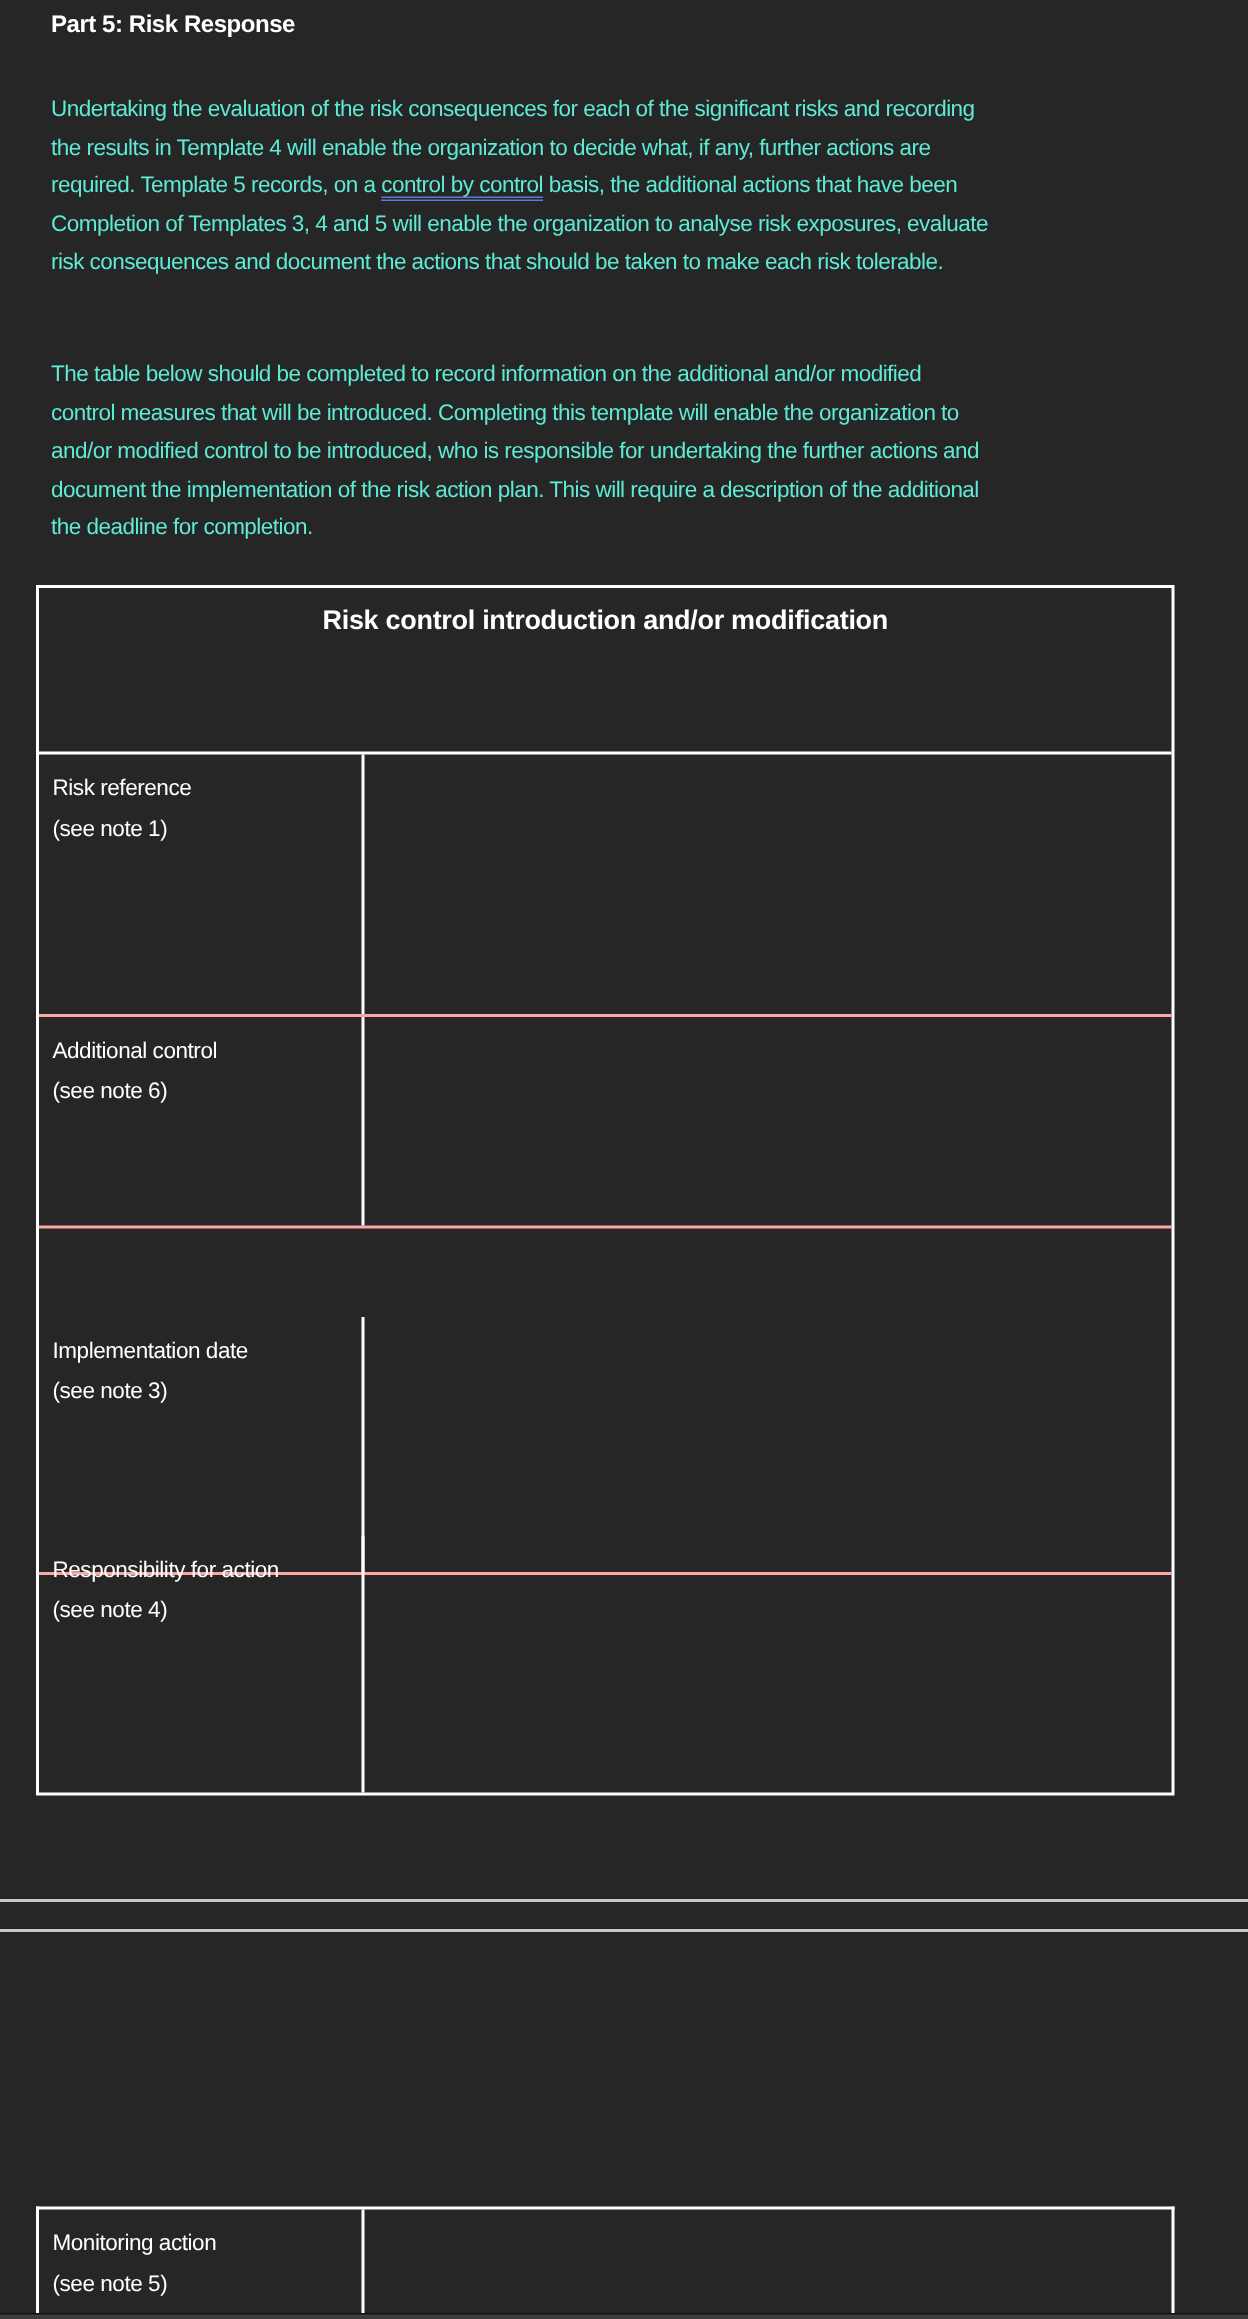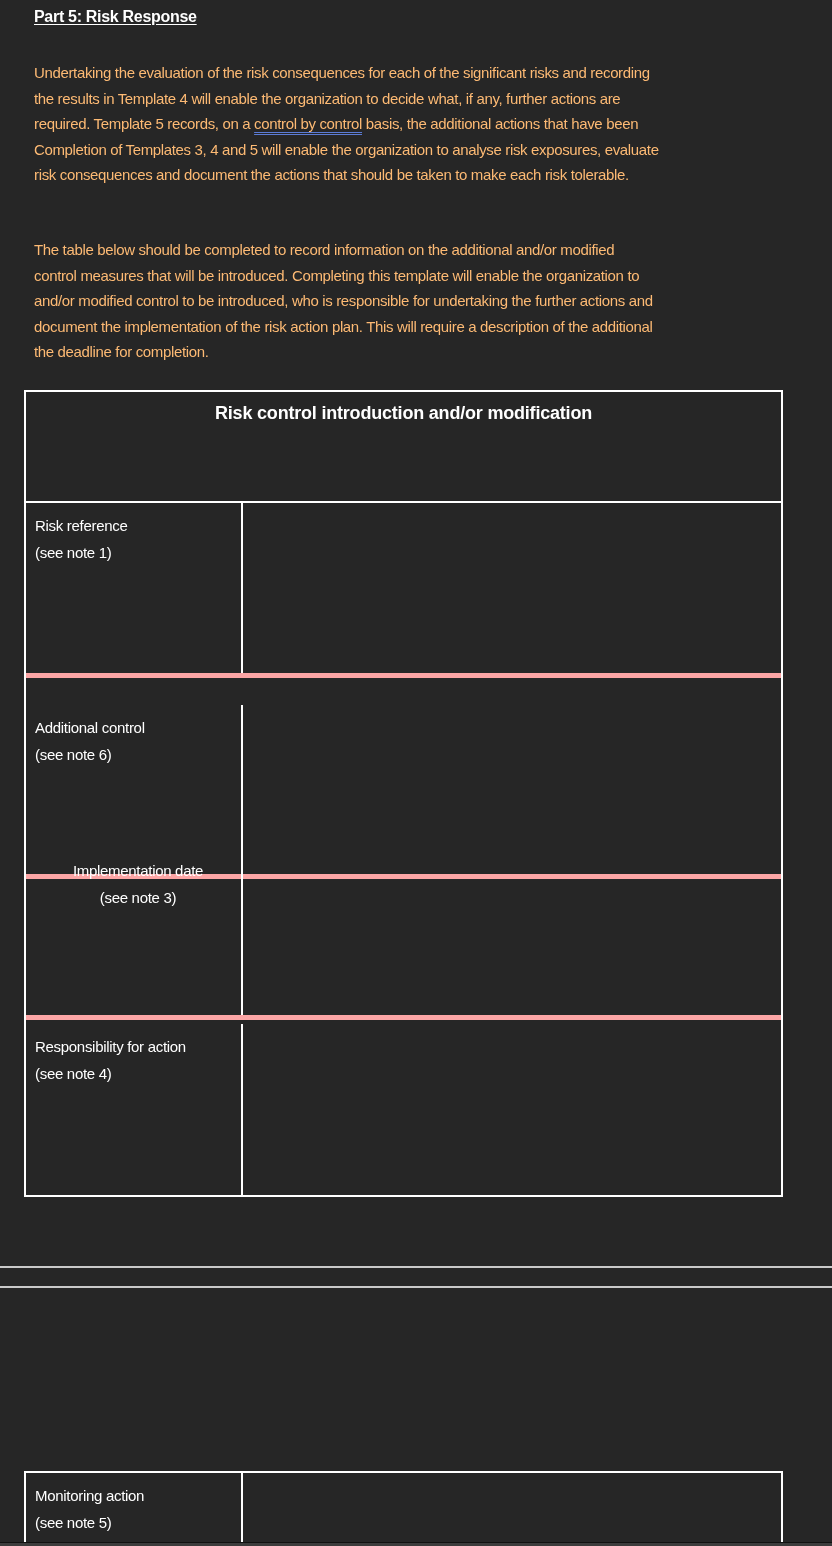--- a/index.html
+++ b/index.html
@@ -20,33 +20,32 @@
       left: 0;
       top: 0;
       width: 832px;
     }
     .heading {
       position: absolute;
       left: 34px;
       top: 8px;
       font-size: 16px;
       font-weight: bold;
-      text-decoration: underline;
       text-underline-offset: 2px;
       letter-spacing: -0.3px;
       white-space: nowrap;
     }
     .para {
       position: absolute;
       left: 34px;
       width: 770px;
       font-size: 15px;
       line-height: 25.5px;
       letter-spacing: -0.35px;
-      color: #fdba74;
+      color: #5eead4;
     }
     .para .line {
       display: block;
       white-space: nowrap;
     }
     .para1 { top: 60px; }
     .para2 { top: 237px; }
     .grammar {
       text-decoration: underline double #5b7bd5;
       text-underline-offset: 3px;
@@ -77,21 +76,21 @@
       font-size: 18px;
       font-weight: bold;
       letter-spacing: -0.2px;
     }
     .row {
       position: absolute;
       left: 0;
       width: 100%;
       box-sizing: border-box;
     }
-    .row.bordered { border-bottom: 5px solid #fca5a5; }
+    .row.bordered { border-bottom: 2px solid #fca5a5; }
     .label-cell {
       position: absolute;
       left: 0; top: 0; bottom: 0;
       width: 217px;
       border-right: 2px solid #ffffff;
       box-sizing: border-box;
       padding: 10px 0 0 9px;
       font-size: 15px;
       line-height: 26.5px;
       letter-spacing: -0.3px;
@@ -154,29 +153,29 @@
     </div>
 
     <div class="row bordered" style="top:111px;height:175px;">
       <div class="label-cell">
         <span>Risk reference</span>
         <span>(see note 1)</span>
       </div>
       <div class="value-cell"></div>
     </div>
 
-    <div class="row bordered" style="top:286px;height:174px;margin-top:27px;">
+    <div class="row bordered" style="top:286px;height:141px;">
       <div class="label-cell">
         <span>Additional control</span>
         <span>(see note 6)</span>
       </div>
       <div class="value-cell"></div>
     </div>
 
-    <div class="row bordered" style="top:456px;height:172px;text-align:center;">
+    <div class="row bordered" style="top:486px;height:172px;">
       <div class="label-cell">
         <span>Implementation date</span>
         <span>(see note 3)</span>
       </div>
       <div class="value-cell"></div>
     </div>
 
     <div class="row" style="top:632px;height:171px;">
       <div class="label-cell">
         <span>Responsibility for action</span>

